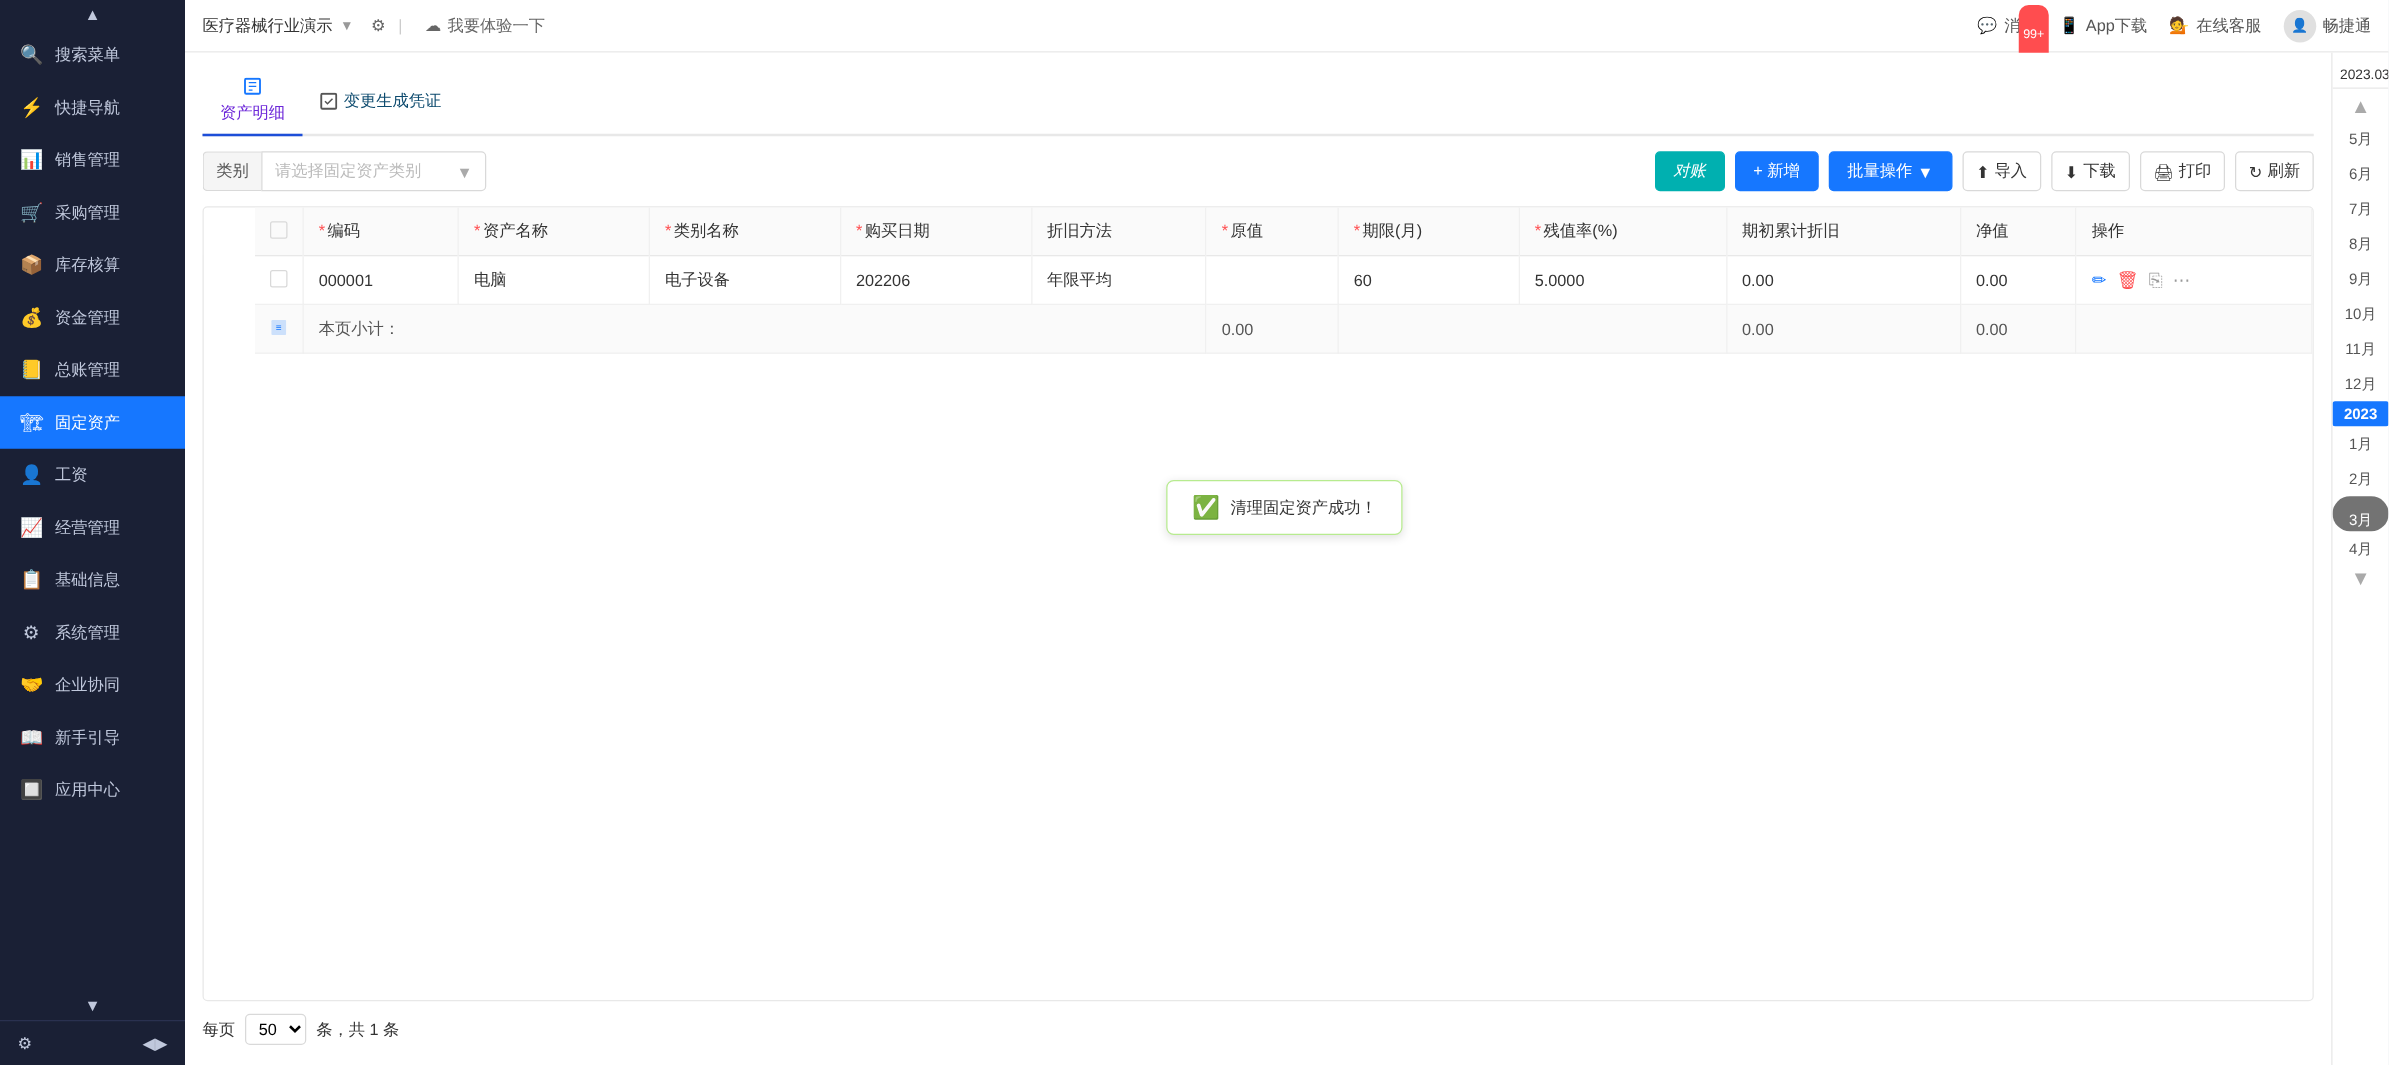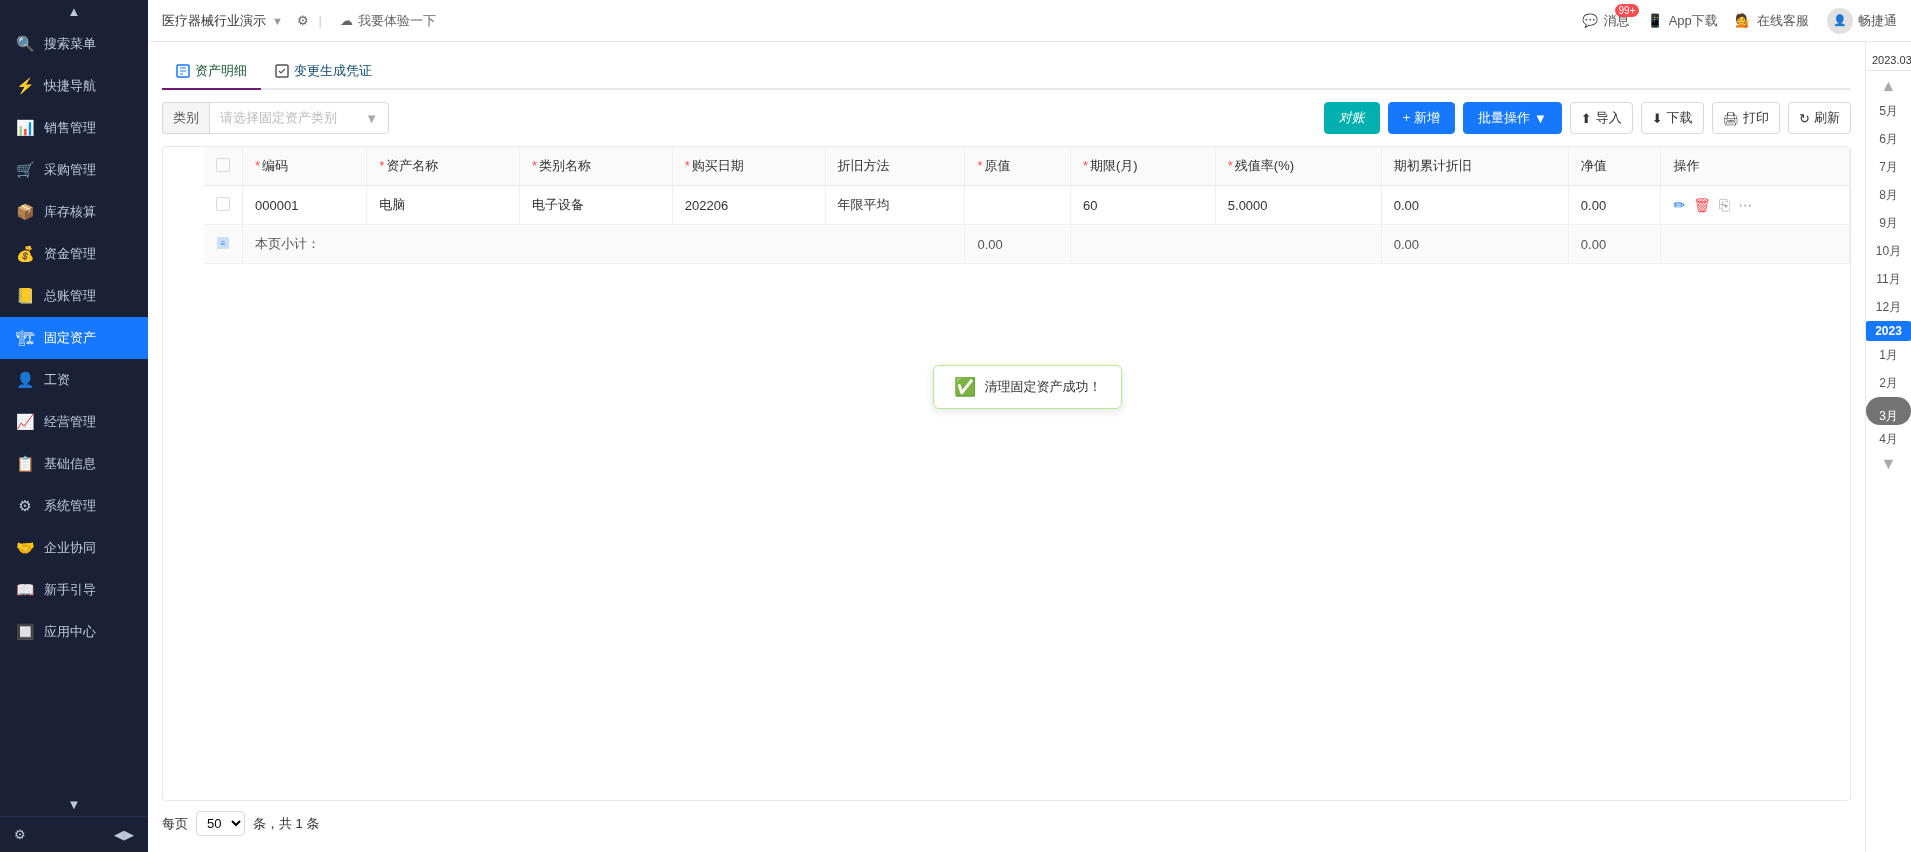--- a/index.html
+++ b/index.html
@@ -117,21 +117,21 @@
       font-size: 13px;
       cursor: pointer;
       position: relative;
     }
     .badge {
       position: absolute;
       top: -8px; right: -10px;
       background: #ff4d4f;
       color: #fff;
       font-size: 10px;
-      padding: 1px 4px;
+      padding: 18px 4px;
       border-radius: 8px;
       min-width: 18px;
       text-align: center;
     }
     .avatar-circle {
       width: 26px; height: 26px; background: #e0e0e0;
       border-radius: 50%; display: flex; align-items: center; justify-content: center;
       font-size: 11px; color: #666;
     }
 
@@ -190,22 +190,23 @@
       font-size: 13px;
       cursor: pointer;
       color: #0c4a6e;
       display: flex;
       align-items: center;
       gap: 5px;
       border-bottom: 2px solid transparent;
       margin-bottom: -2px;
     }
     .sub-tab.active {
-      color: #14532d;
-      border-bottom: 2px solid #701a75;
+      color: #6d28d9;
+      border-bottom: 2px solid #1d4ed8;
+      flex-direction: column;
     }
 
     
     .action-bar {
       display: flex;
       align-items: center;
       gap: 10px;
       margin-bottom: 12px;
       justify-content: space-between;
     }

